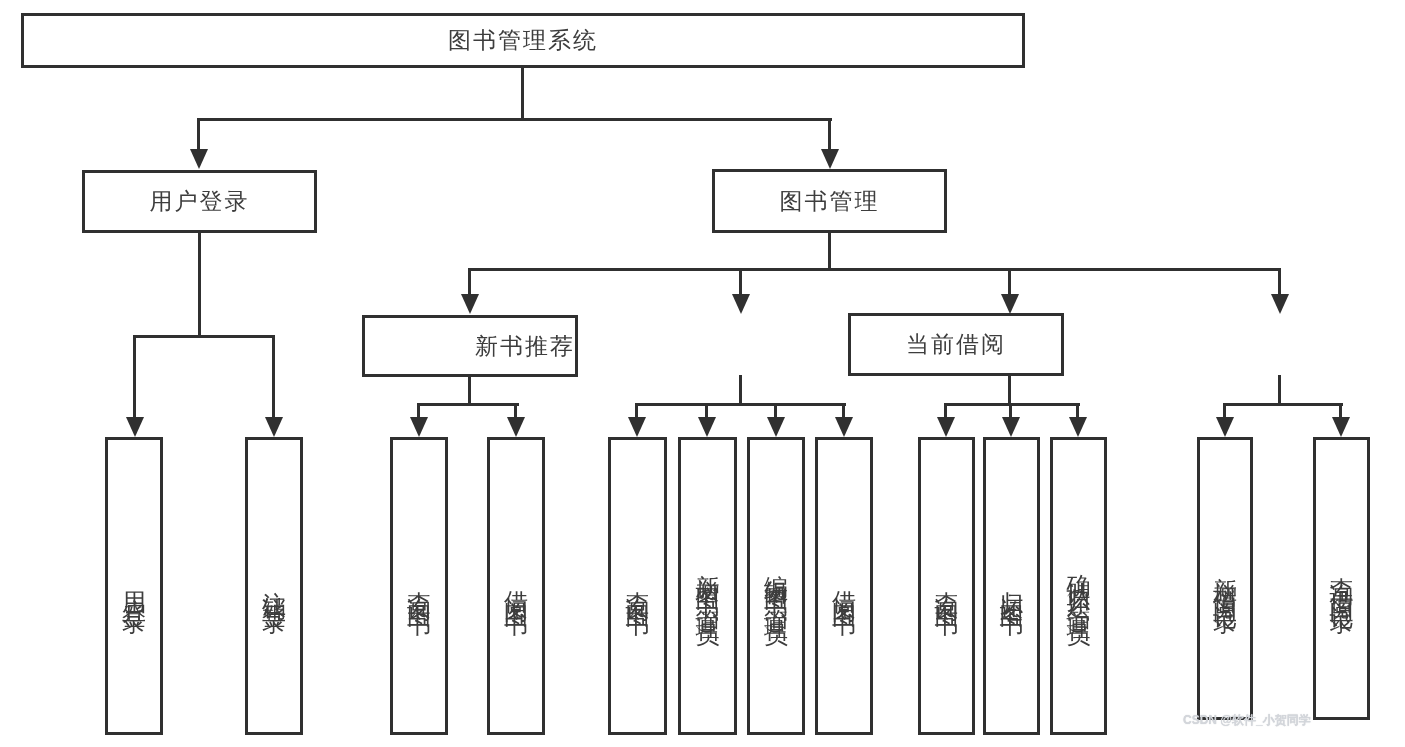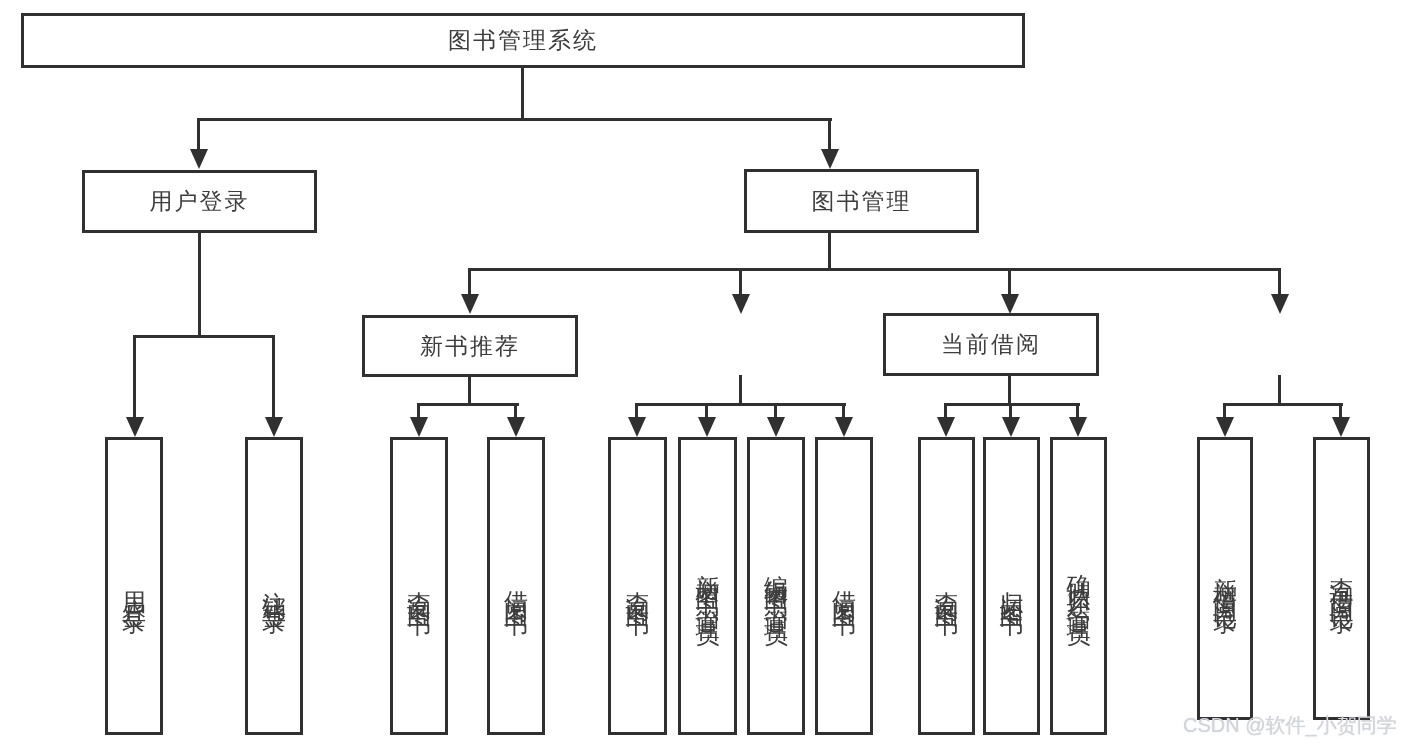--- a/index.html
+++ b/index.html
@@ -20,44 +20,45 @@
     font-size:24px; letter-spacing:7px; color:var(--text); line-height:1;
   }
   .vline,.hline { position:absolute; background:var(--line); }
   .arrow {
     position:absolute; width:0; height:0;
     border-left:9px solid transparent; border-right:9px solid transparent;
     border-top:20px solid var(--line);
   }
   .watermark {
     position:absolute; left:1183px; top:712px; width:222px;
-    color:var(--wm); font-size:20px; white-space:nowrap; z-index:5;
+    color:var(--wm); font-size:12px; white-space:nowrap; z-index:5;
     text-shadow:0 0 1px rgba(160,165,172,.6);
+    font-weight:bold;
   }
 </style>
 </head>
 <body style="background: rgb(255, 255, 255);">
 
 <div class="stage">
 
   <div class="box hbox" style="left:21px;top:13px;width:1004px;height:55px;">
     <span>图书管理系统</span>
   </div>
 
   <div class="box hbox" style="left:82px;top:170px;width:235px;height:63px;">
     <span>用户登录</span>
   </div>
-  <div class="box hbox" style="left:712px;top:169px;width:235px;height:64px;margin-left:32px;">
+  <div class="box hbox" style="left:712px;top:169px;width:235px;height:64px;">
     <span>图书管理</span>
   </div>
 
-  <div class="box hbox" style="left:362px;top:315px;width:216px;height:62px;">
+  <div class="box hbox" style="left:362px;top:315px;width:216px;height:62px;justify-content:flex-end;">
     <span>新书推荐</span>
   </div>
-  <div class="box hbox" style="left:883px;top:313px;width:216px;height:63px;">
+  <div class="box hbox" style="left:848px;top:313px;width:216px;height:63px;">
     <span>当前借阅</span>
   </div>
 
   <div class="box leaf" style="left:105px;top:437px;width:58px;height:298px;">
     <span class="vtext">用户登录</span>
   </div>
   <div class="box leaf" style="left:245px;top:437px;width:58px;height:298px;">
     <span class="vtext">注销登录</span>
   </div>
 

